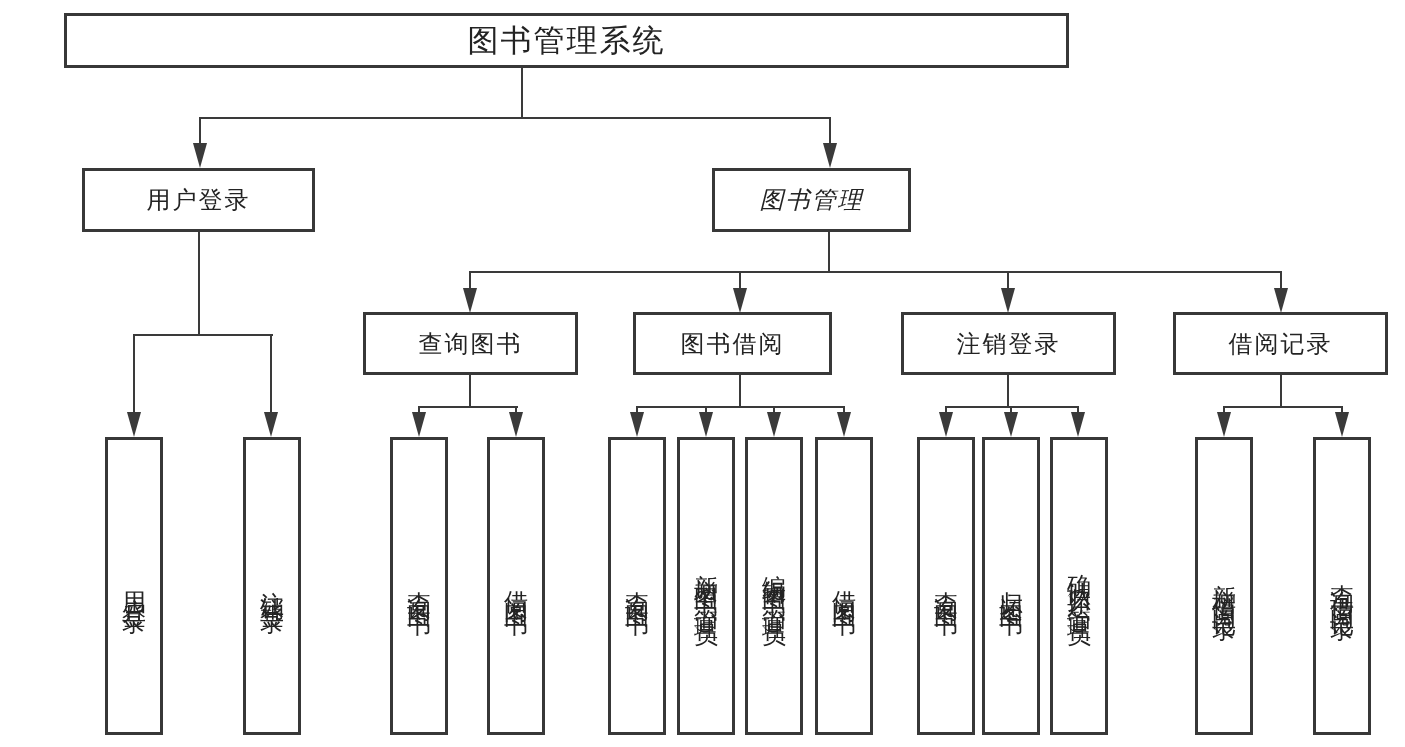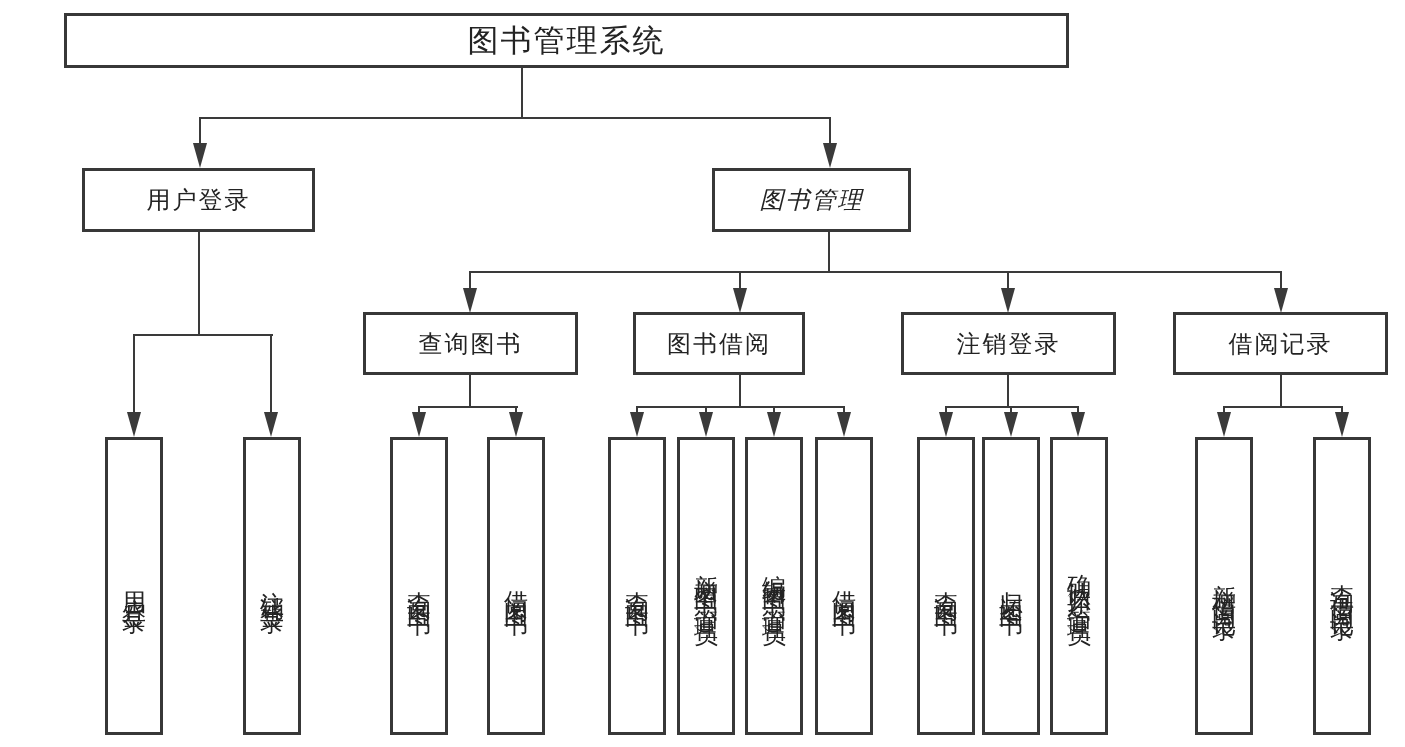--- a/index.html
+++ b/index.html
@@ -67,21 +67,21 @@
   <div class="vline" style="left:469px;top:271px;height:19px;"></div>
   <div class="arrowhead" style="left:463px;top:288px;"></div>
   <div class="vline" style="left:739px;top:271px;height:19px;"></div>
   <div class="arrowhead" style="left:733px;top:288px;"></div>
   <div class="vline" style="left:1007px;top:271px;height:19px;"></div>
   <div class="arrowhead" style="left:1001px;top:288px;"></div>
   <div class="vline" style="left:1280px;top:271px;height:19px;"></div>
   <div class="arrowhead" style="left:1274px;top:288px;"></div>
 
   <div class="box" style="left:363px;top:312px;width:215px;height:63px;">查询图书</div>
-  <div class="box" style="left:633px;top:312px;width:172px;height:63px;">图书借阅</div>
+  <div class="box" style="left:633px;top:312px;width:199px;height:63px;">图书借阅</div>
   <div class="box" style="left:901px;top:312px;width:215px;height:63px;">注销登录</div>
   <div class="box" style="left:1173px;top:312px;width:215px;height:63px;text-align:center;">借阅记录</div>
 
   <div class="vline" style="left:469px;top:375px;height:33px;"></div>
   <div class="hline" style="left:418px;top:406px;width:100px;"></div>
   <div class="vline" style="left:418px;top:406px;height:10px;"></div>
   <div class="arrowhead" style="left:412px;top:412px;"></div>
   <div class="vline" style="left:515px;top:406px;height:10px;"></div>
   <div class="arrowhead" style="left:509px;top:412px;"></div>
 

